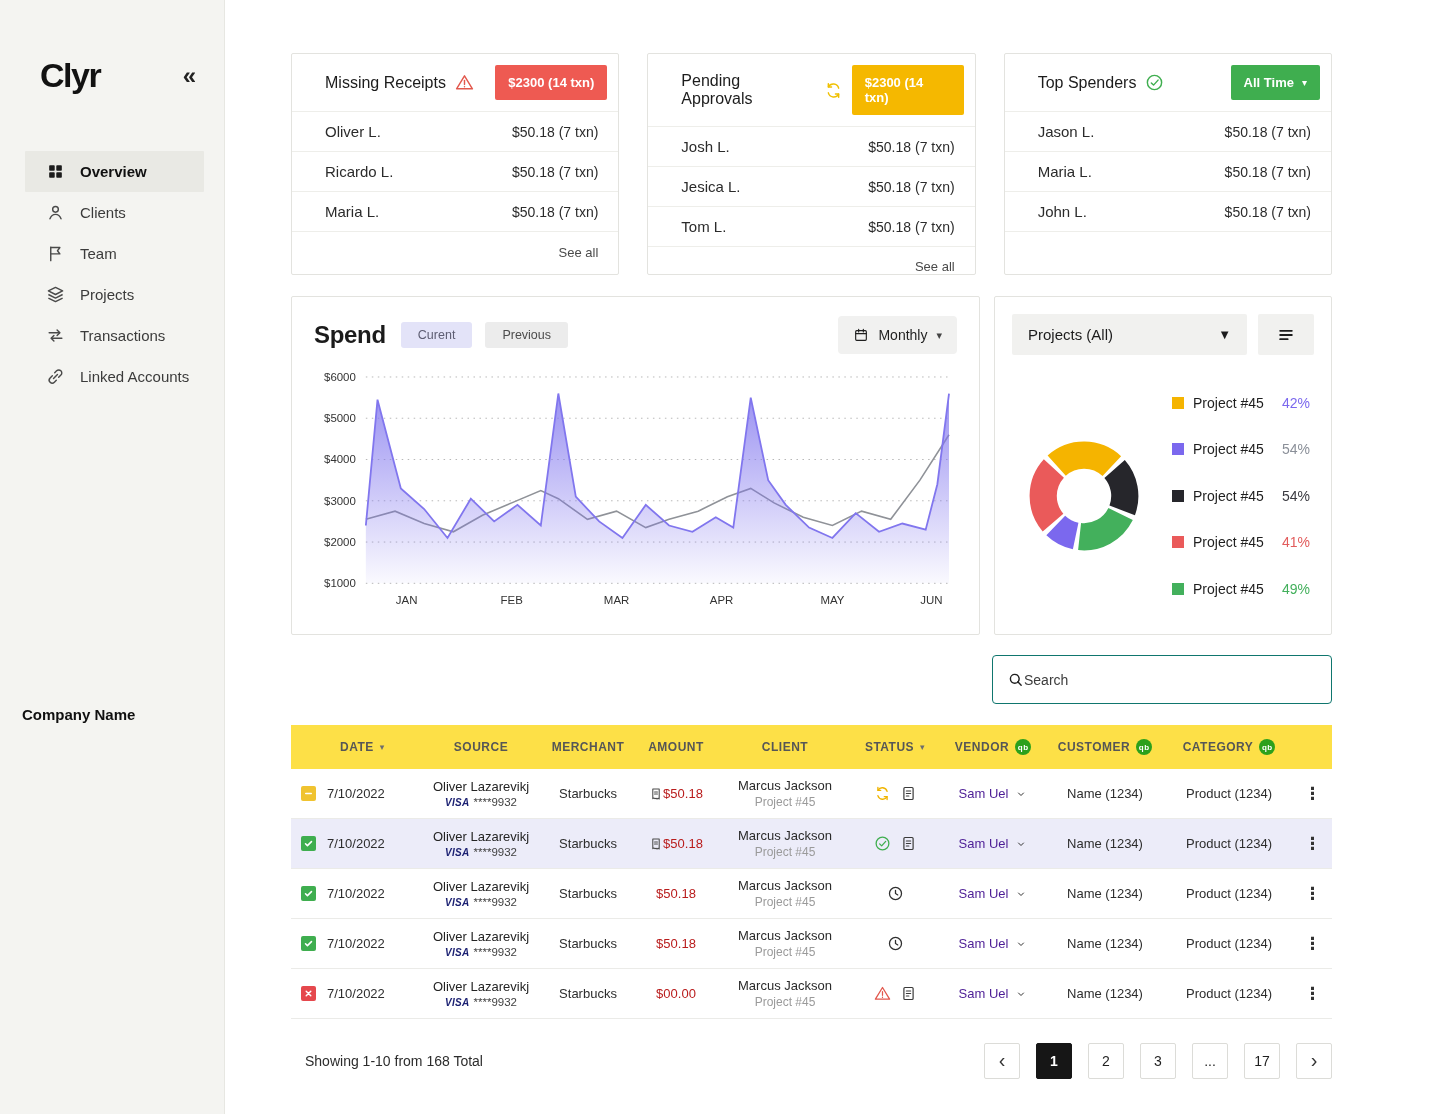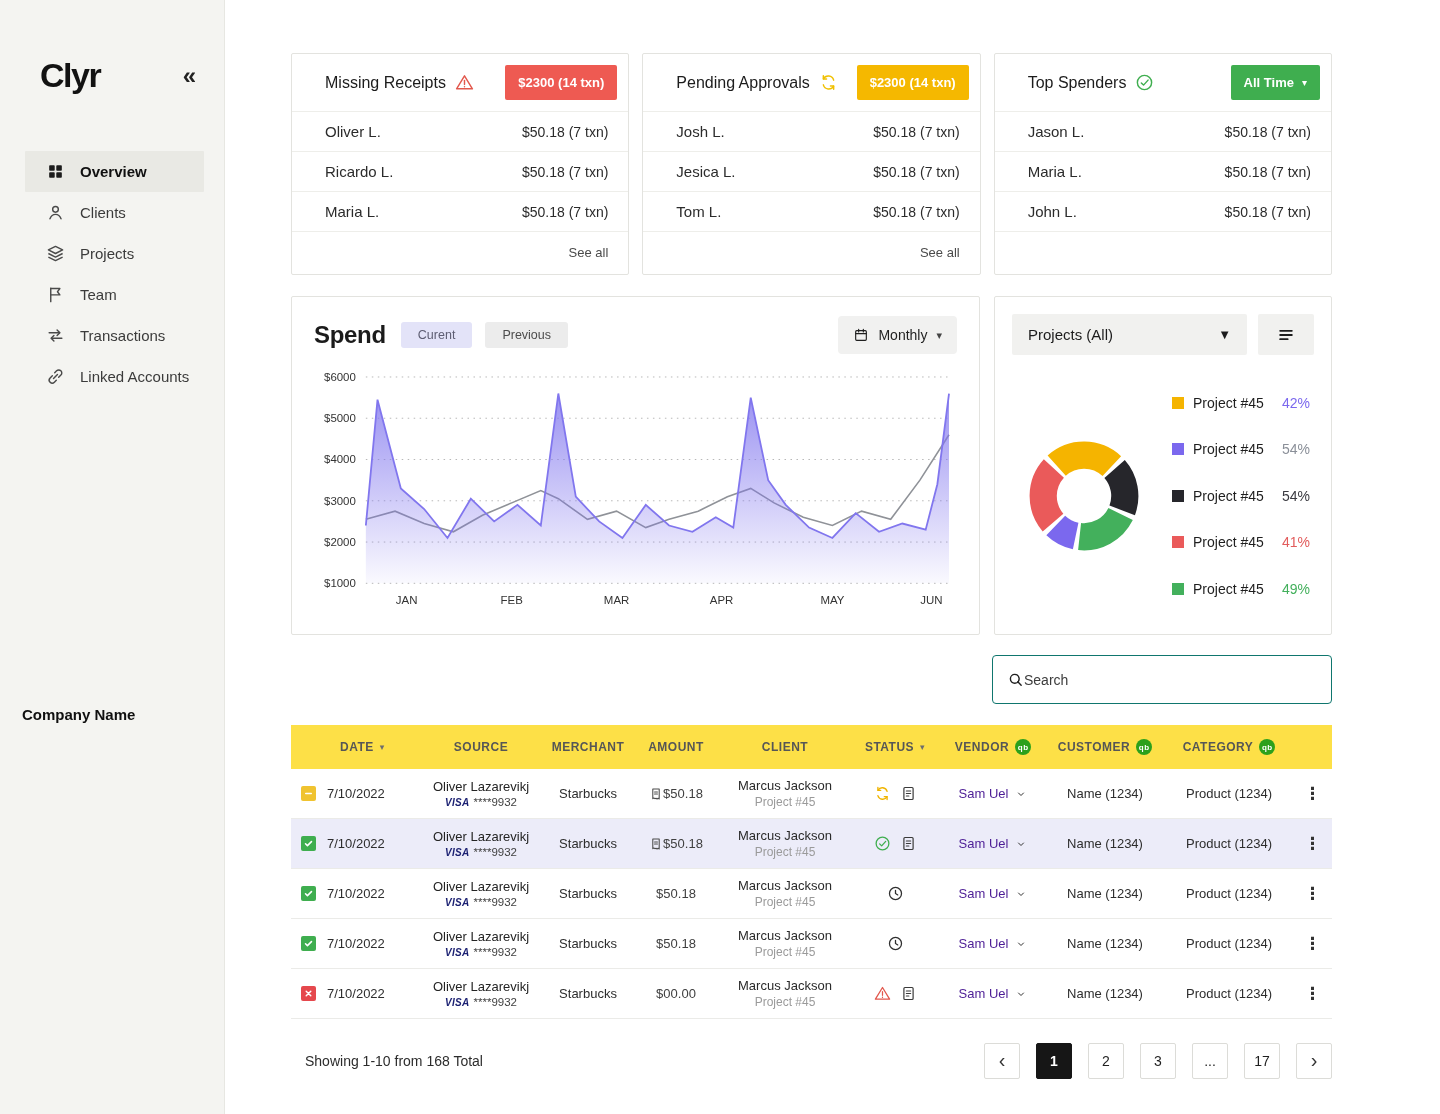--- a/index.html
+++ b/index.html
@@ -25,21 +25,21 @@
   .company{font-size:15px;font-weight:700;color:#101010;}
   .settings-box{margin-top:17px;background:#fff;border:1px solid #dcdbd3;}
   .sb-row{display:flex;align-items:center;gap:12px;padding:9px 12px;font-size:15px;color:#1f1f1f;cursor:pointer;}
   .sb-row .chev{margin-left:auto;color:#222;}
 
   
   .main{position:absolute;left:291px;top:53px;width:1041px;}
   .card{background:#fff;border:1px solid #e3e3df;border-radius:2px;}
 
   
-  .summary-row{display:flex;gap:13px;}
+  .summary-row{display:flex;gap:28px;}
   .sum-card{flex:1;height:222px;display:flex;flex-direction:column;}
   .sum-head{display:flex;align-items:center;gap:9px;padding:11px 11px 11px 33px;border-bottom:1px solid #eeeeea;}
   .sum-title{font-size:16px;color:#1c1c1c;}
   .badge{margin-left:auto;color:#fff;font-weight:700;font-size:13px;padding:10px 13px;border-radius:2px;display:flex;align-items:center;gap:8px;}
   .badge .badge-caret{font-size:10px;}
   .sum-row{display:flex;justify-content:space-between;align-items:center;padding:11px 20px 11px 33px;border-bottom:1px solid #eeeeea;}
   .sum-name{font-size:15px;color:#2b2b2b;}
   .sum-val{font-size:14px;color:#2b2b2b;}
   .see-all-wrap{margin-top:auto;padding:10px 20px 13px;text-align:right;}
   .see-all{font-size:13px;color:#4a4a4a;cursor:pointer;}
@@ -89,21 +89,21 @@
   .tr{height:50px;border-bottom:1px solid #ebebe8;background:#fff;}
   .tr.hl{background:#ececf9;}
   .td{display:flex;align-items:center;justify-content:center;font-size:13px;color:#2d2d2d;text-align:center;}
   .td-check{justify-content:flex-start;padding-left:10px;}
   .td-date{justify-content:flex-start;}
   .td-source,.td-client{flex-direction:column;gap:2px;}
   .src-name{font-size:13px;color:#242424;}
   .src-card{display:flex;align-items:center;gap:4px;}
   .visa{color:#1a1f71;font-style:italic;font-weight:800;font-size:10px;letter-spacing:0.3px;}
   .card-num{font-size:11.5px;color:#3f3f3f;}
-  .td-amount{color:#404040;}
+  .td-amount{color:#b91c1c;}
   .td-amount .ic{color:#4a4a4a;}
   .cl-name{font-size:13px;color:#2a2a2a;}
   .cl-proj{font-size:12px;color:#9a9a9a;}
   .td-status{gap:9px;}
   .vendor-dd{display:flex;align-items:center;gap:7px;font-size:13px;color:#4c1d95;}
   .vendor-dd .ic{color:#333;}
   .kebab{font-size:17px;color:#333;font-weight:700;line-height:1;padding:4px 6px;}
   .cb{width:15px;height:15px;border-radius:2px;display:inline-flex;align-items:center;justify-content:center;}
   .cb svg{width:11px;height:11px;}
 
@@ -141,36 +141,36 @@
     <span class="ic ic19">
             <svg viewBox="0 0 24 24" fill="none" stroke="currentColor" stroke-width="1.8" stroke-linecap="round">
               <circle cx="12" cy="8" r="3.6"></circle>
               <path d="M5 20c1.4-3.8 4-5.6 7-5.6s5.6 1.8 7 5.6"></path>
             </svg>
           </span>
     <span class="nav-label">Clients</span>
   </div>
   <div class="nav-item">
     <span class="ic ic19">
+            <svg viewBox="0 0 24 24" fill="none" stroke="currentColor" stroke-width="1.8" stroke-linecap="round" stroke-linejoin="round">
+              <path d="M6 21V4"></path>
+              <path d="M6 4.5h11.5l-3 4 3 4H6"></path>
+            </svg>
+          </span>
+    <span class="nav-label">Team</span>
+  </div>
+  <div class="nav-item">
+    <span class="ic ic19">
             <svg viewBox="0 0 24 24" fill="none" stroke="currentColor" stroke-width="1.8" stroke-linejoin="round">
               <path d="M12 3l9 4.5L12 12 3 7.5z"></path>
               <path d="M3 12l9 4.5 9-4.5"></path>
               <path d="M3 16.5L12 21l9-4.5"></path>
             </svg>
           </span>
     <span class="nav-label">Projects</span>
-  </div>
-  <div class="nav-item">
-    <span class="ic ic19">
-            <svg viewBox="0 0 24 24" fill="none" stroke="currentColor" stroke-width="1.8" stroke-linecap="round" stroke-linejoin="round">
-              <path d="M6 21V4"></path>
-              <path d="M6 4.5h11.5l-3 4 3 4H6"></path>
-            </svg>
-          </span>
-    <span class="nav-label">Team</span>
   </div>
   <div class="nav-item">
     <span class="ic ic19">
             <svg viewBox="0 0 24 24" fill="none" stroke="currentColor" stroke-width="1.8" stroke-linecap="round" stroke-linejoin="round">
               <path d="M4 8.5h13"></path>
               <path d="M14 5l3.5 3.5L14 12"></path>
               <path d="M20 15.5H7"></path>
               <path d="M10 12l-3.5 3.5L10 19"></path>
             </svg>
           </span>

